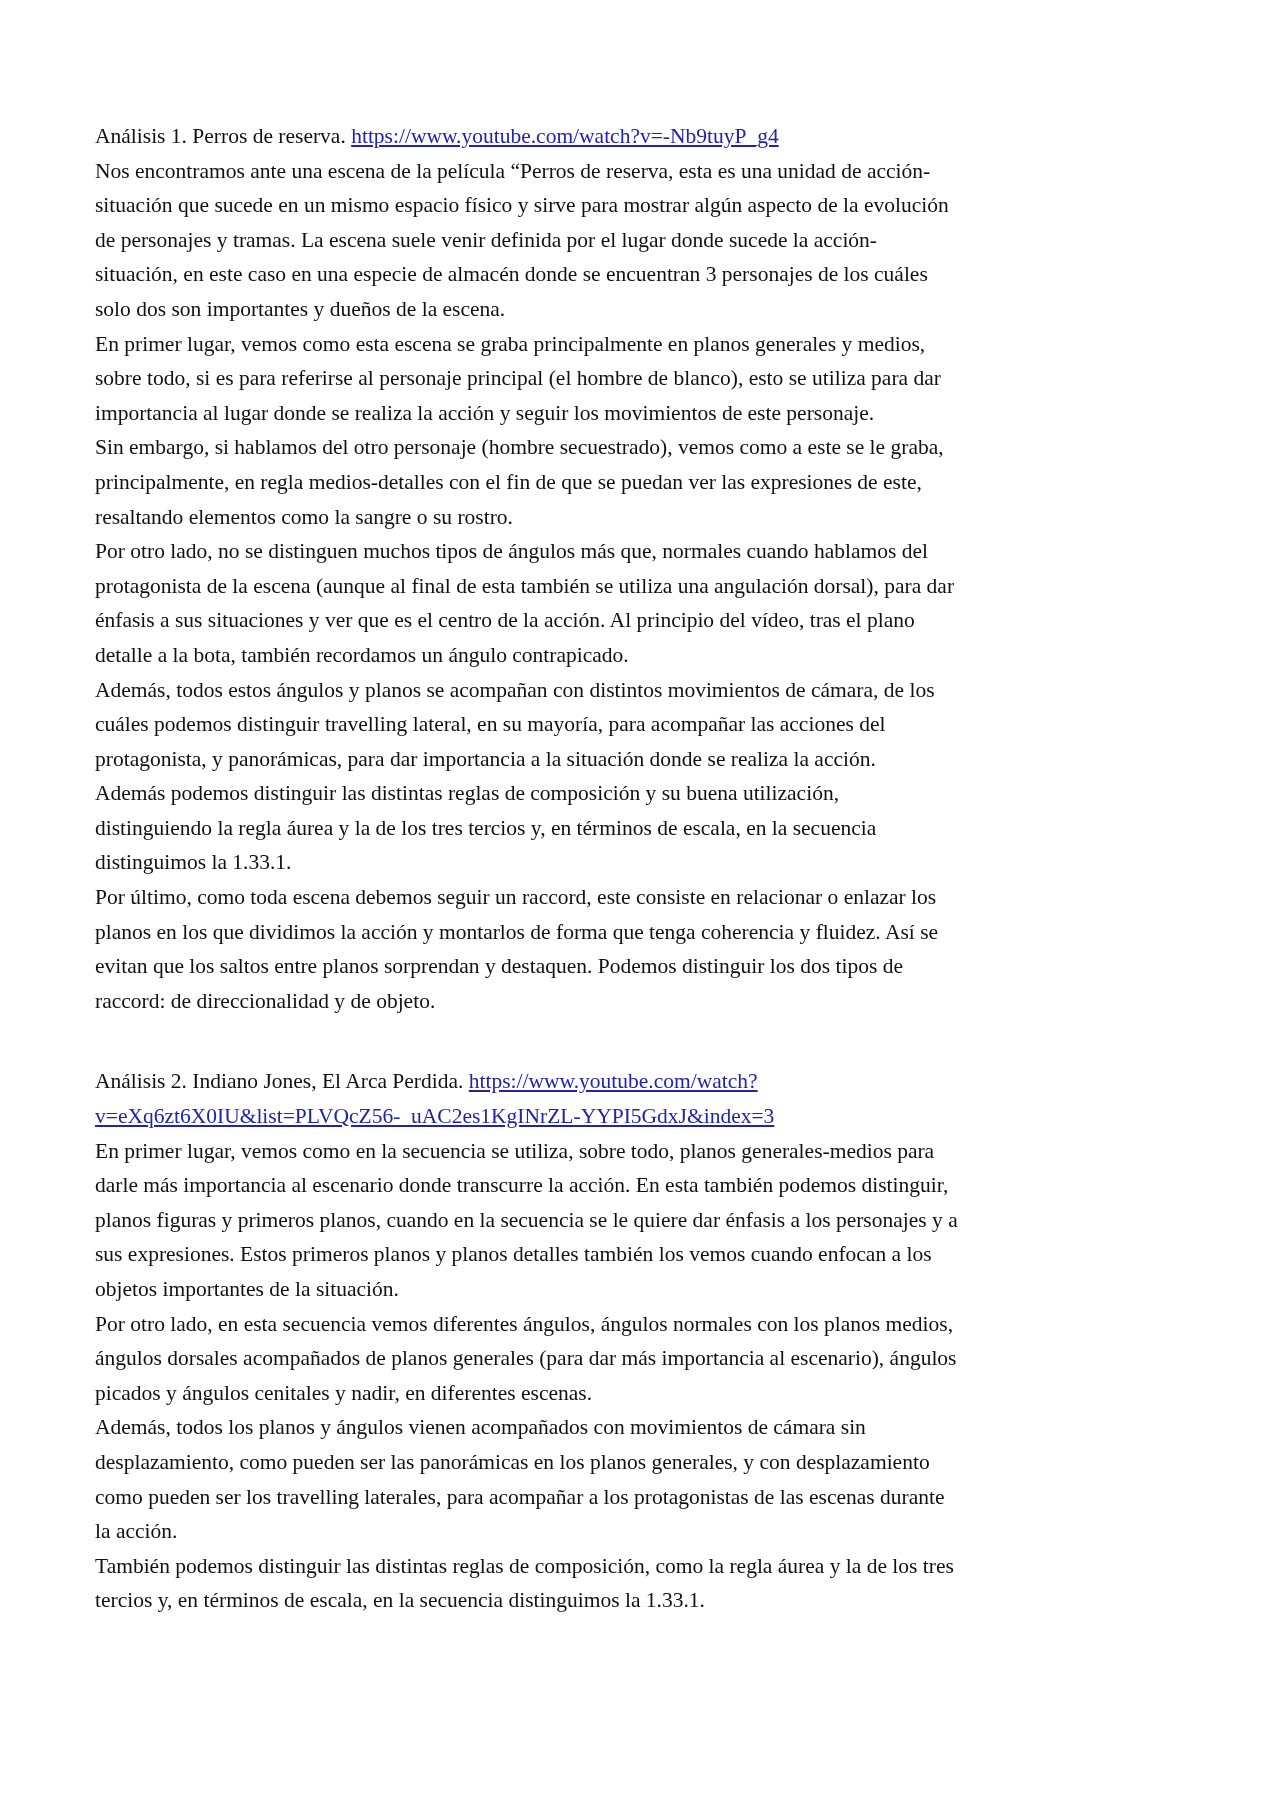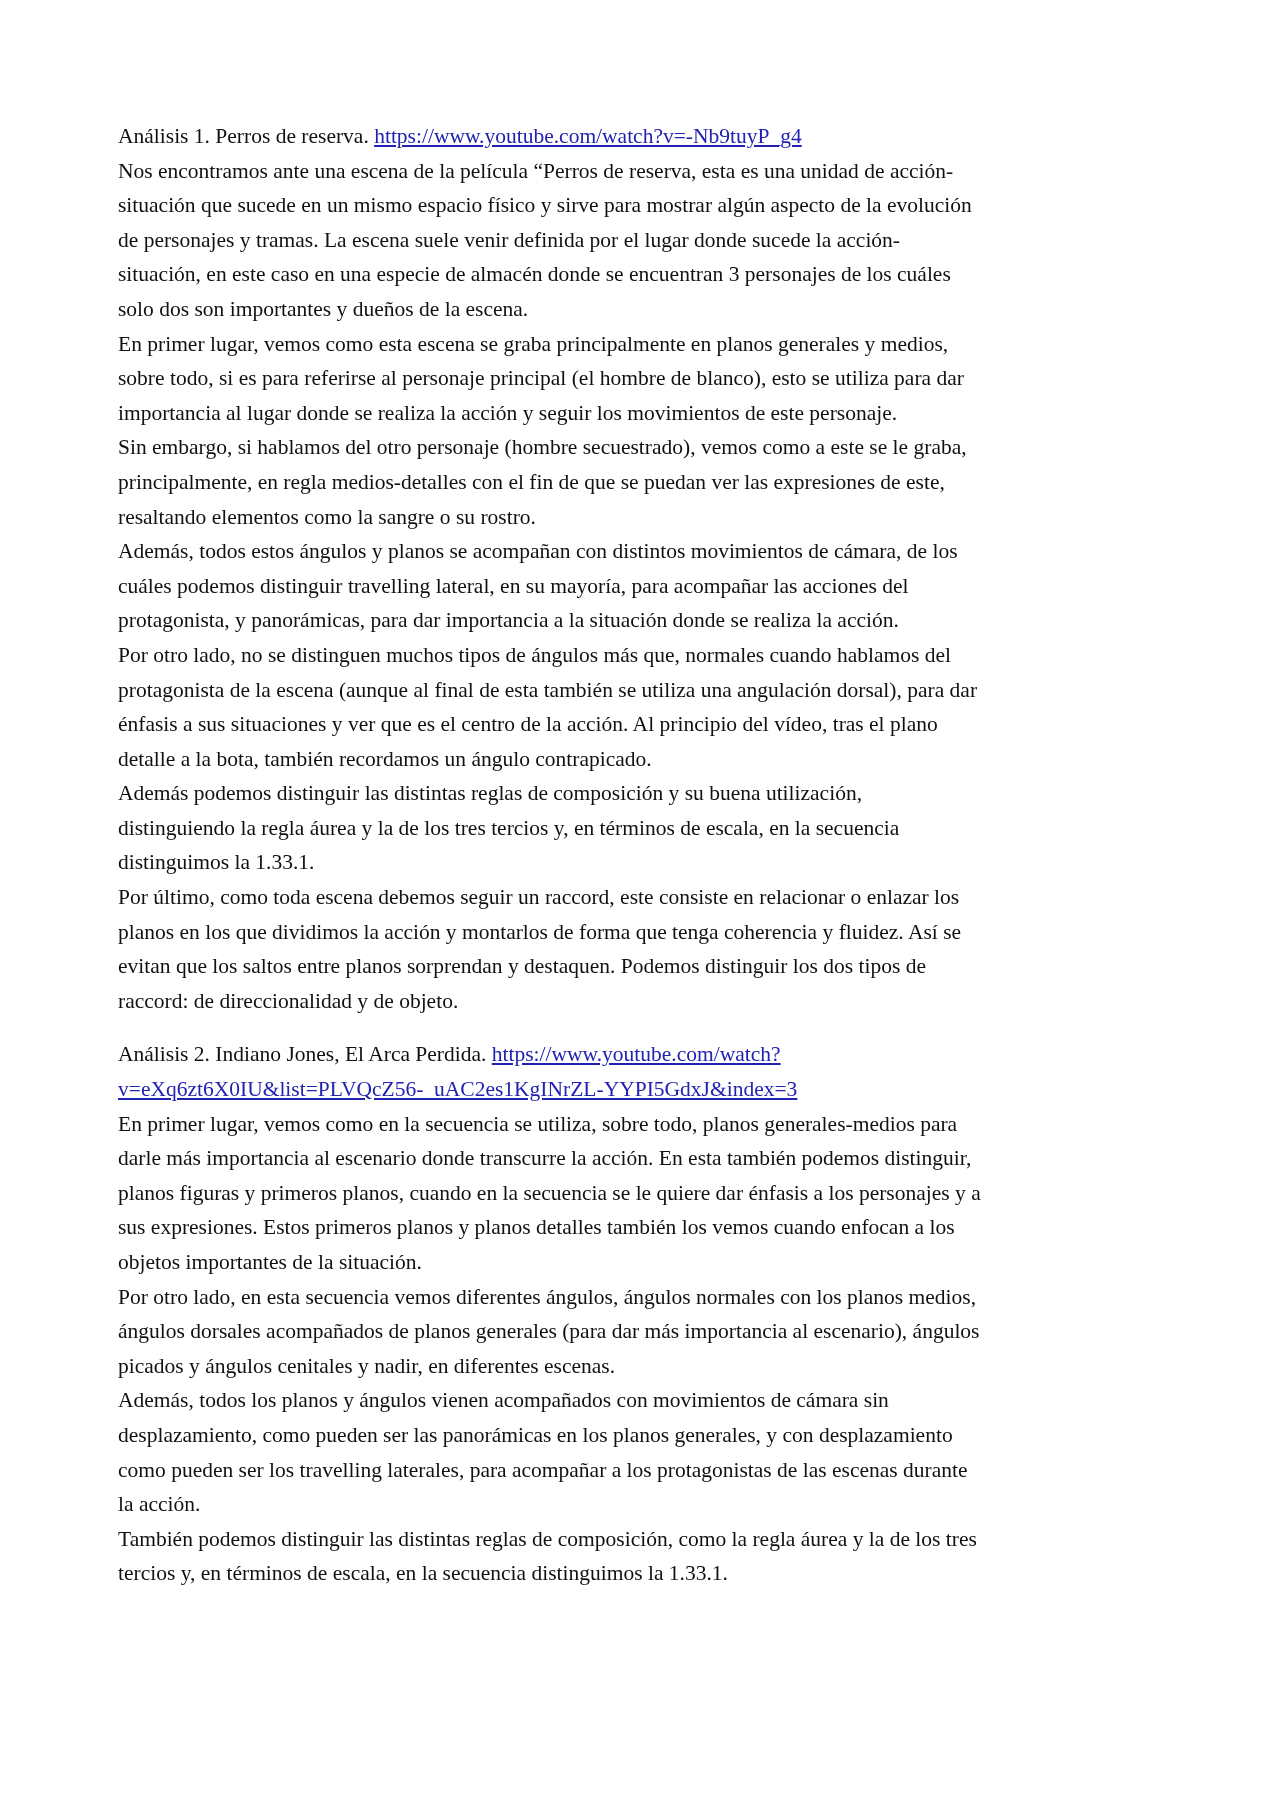--- a/index.html
+++ b/index.html
@@ -8,38 +8,38 @@
     background: #ffffff;
   }
   body {
     width: 1280px;
     height: 1811px;
     position: relative;
     overflow: hidden;
   }
   .page-text {
     position: absolute;
-    left: 118px;
+    left: 95px;
     top: 119px;
     width: 1125px;
     font-family: "Liberation Serif", "DejaVu Serif", serif;
     font-size: 21.5px;
     line-height: 34.6px;
     color: #111111;
     text-align: left;
   }
   .para {
     margin: 0;
     white-space: pre-line;
   }
   .heading-line {
     margin: 0;
   }
   .section-2 {
-    margin-top: 19px;
+    margin-top: 46px;
   }
   a.doc-link {
     color: #2222b2;
     text-decoration: underline;
     white-space: pre-line;
     cursor: pointer;
   }
 </style>
 </head>
 <body>
@@ -52,27 +52,27 @@
 situación que sucede en un mismo espacio físico y sirve para mostrar algún aspecto de la evolución
 de personajes y tramas. La escena suele venir definida por el lugar donde sucede la acción-
 situación, en este caso en una especie de almacén donde se encuentran 3 personajes de los cuáles
 solo dos son importantes y dueños de la escena.</p>
     <p class="para">En primer lugar, vemos como esta escena se graba principalmente en planos generales y medios,
 sobre todo, si es para referirse al personaje principal (el hombre de blanco), esto se utiliza para dar
 importancia al lugar donde se realiza la acción y seguir los movimientos de este personaje.</p>
     <p class="para">Sin embargo, si hablamos del otro personaje (hombre secuestrado), vemos como a este se le graba,
 principalmente, en regla medios-detalles con el fin de que se puedan ver las expresiones de este,
 resaltando elementos como la sangre o su rostro.</p>
-    <p class="para">Además, todos estos ángulos y planos se acompañan con distintos movimientos de cámara, de los
-cuáles podemos distinguir travelling lateral, en su mayoría, para acompañar las acciones del
-protagonista, y panorámicas, para dar importancia a la situación donde se realiza la acción.</p>
     <p class="para">Por otro lado, no se distinguen muchos tipos de ángulos más que, normales cuando hablamos del
 protagonista de la escena (aunque al final de esta también se utiliza una angulación dorsal), para dar
 énfasis a sus situaciones y ver que es el centro de la acción. Al principio del vídeo, tras el plano
 detalle a la bota, también recordamos un ángulo contrapicado.</p>
+    <p class="para">Además, todos estos ángulos y planos se acompañan con distintos movimientos de cámara, de los
+cuáles podemos distinguir travelling lateral, en su mayoría, para acompañar las acciones del
+protagonista, y panorámicas, para dar importancia a la situación donde se realiza la acción.</p>
     <p class="para">Además podemos distinguir las distintas reglas de composición y su buena utilización,
 distinguiendo la regla áurea y la de los tres tercios y, en términos de escala, en la secuencia
 distinguimos la 1.33.1.</p>
     <p class="para">Por último, como toda escena debemos seguir un raccord, este consiste en relacionar o enlazar los
 planos en los que dividimos la acción y montarlos de forma que tenga coherencia y fluidez. Así se
 evitan que los saltos entre planos sorprendan y destaquen. Podemos distinguir los dos tipos de
 raccord: de direccionalidad y de objeto.</p>
   </section>
 
   <section class="section-2">

